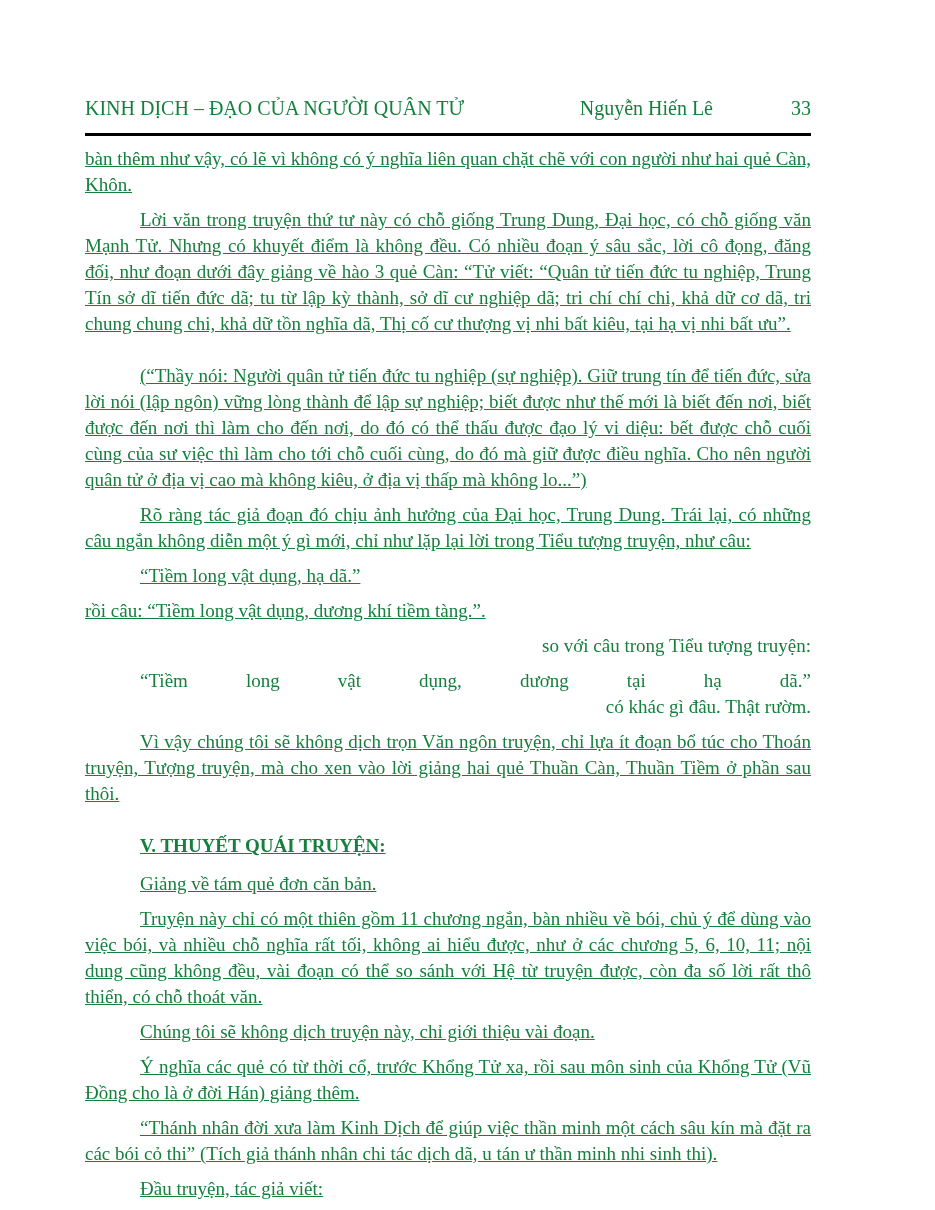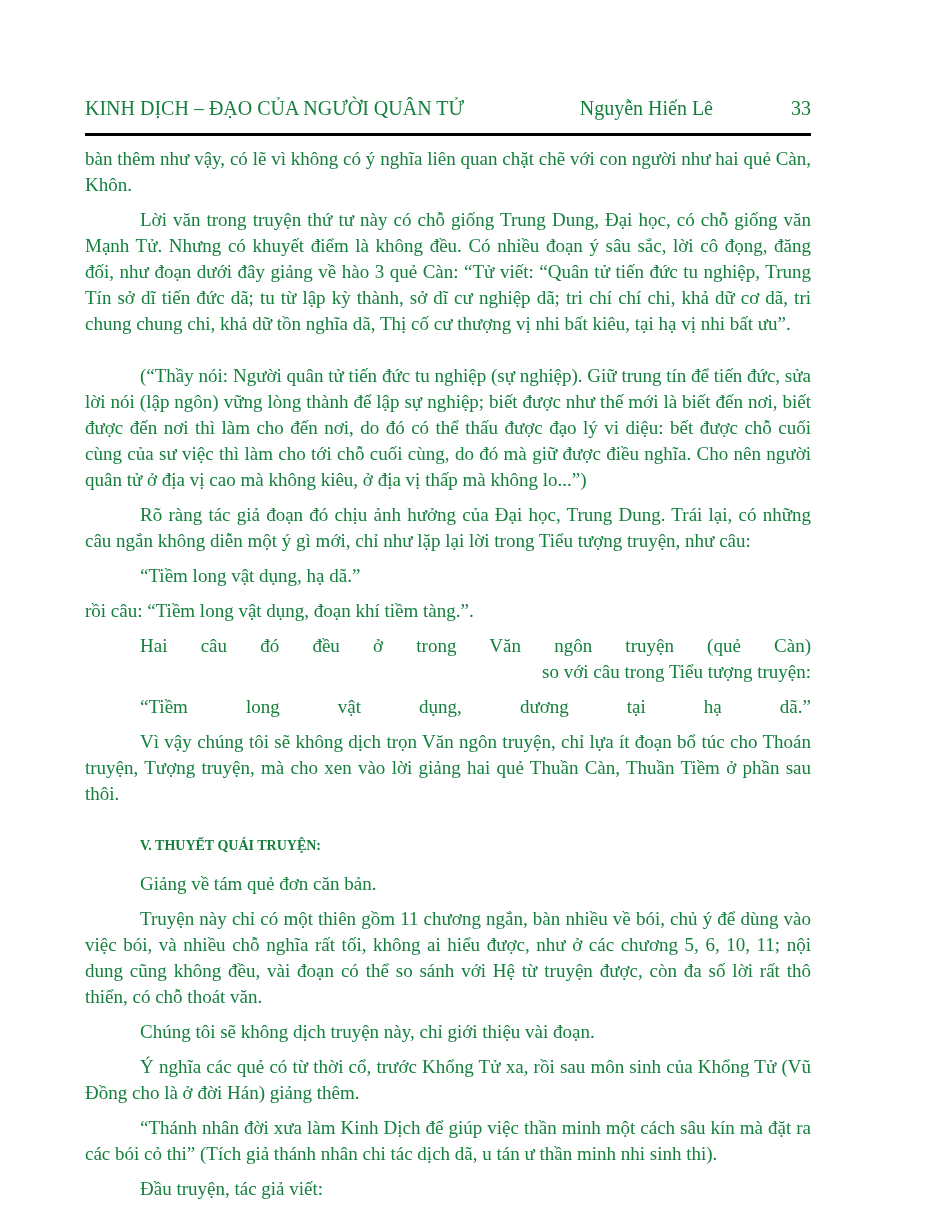--- a/index.html
+++ b/index.html
@@ -28,34 +28,35 @@
   .page-header .author { margin-right: 78px; }
   .page-header .pagenum { }
   .header-rule {
     border: none;
     border-top: 3px solid #000000;
     margin: 13px 0 10px 0;
   }
   .body p {
     margin: 0 0 9px 0;
     text-align: justify;
+    text-decoration: underline;
   }
   .ind { text-indent: 55px; }
   .gap-before { margin-top: 26px !important; }
   .quote-line { text-align: right; }
   .split { margin: 0 0 9px 0; }
   .split .l1 {
     text-align: justify;
     text-align-last: justify;
     text-indent: 55px;
   }
   .split .l2 { text-align: right; }
   .section-heading {
     font-weight: bold;
-    font-size: 14px;
+    font-size: 19px;
     text-indent: 55px;
     text-align: right;
     margin-top: 26px !important;
     margin-bottom: 12px !important;
   }
 </style>
 </head>
 <body>
 
 <div class="page">
@@ -67,27 +68,27 @@
   </div>
 
   <hr class="header-rule">
 
   <div class="body">
     <p>bàn thêm như vậy, có lẽ vì không có ý nghĩa liên quan chặt chẽ với con người như hai quẻ Càn, Khôn.</p>
     <p class="ind">Lời văn trong truyện thứ tư này có chỗ giống Trung Dung, Đại học, có chỗ giống văn Mạnh Tử.  Nhưng có khuyết điểm là không đều. Có nhiều đoạn ý sâu sắc, lời cô đọng, đăng đối, như đoạn dưới đây giảng về hào 3 quẻ Càn: “Tử viết: “Quân tử tiến đức tu nghiệp, Trung Tín sở dĩ tiến đức dã; tu từ lập kỳ thành, sở dĩ cư nghiệp dã; tri chí chí chi, khả dữ cơ dã, tri chung chung chi, khả dữ tồn nghĩa dã, Thị cố cư thượng vị nhi bất kiêu, tại hạ vị nhi bất ưu”.</p>
     <p class="ind gap-before">(“Thầy nói: Người quân tử tiến đức tu nghiệp (sự nghiệp). Giữ trung tín để tiến đức, sửa lời nói (lập ngôn) vững lòng thành để lập sự nghiệp; biết được như thế mới là biết đến nơi, biết được đến nơi thì làm cho đến nơi, do đó có thể thấu được đạo lý vi diệu: bết được chỗ cuối cùng của sư việc thì làm cho tới chỗ cuối cùng, do đó mà giữ được điều nghĩa. Cho nên người quân tử ở địa vị cao mà không kiêu, ở địa vị thấp mà không lo...”)</p>
     <p class="ind">Rõ ràng tác giả đoạn đó chịu ảnh hưởng của Đại học, Trung Dung. Trái lại, có những câu ngắn không diễn một ý gì mới, chỉ như  lặp lại lời trong Tiểu tượng truyện, như câu:</p>
     <p class="ind quote-line">“Tiềm long vật dụng, hạ dã.”</p>
-    <p class="quote-line">rồi câu: “Tiềm long vật dụng, đoạn khí tiềm tàng.”.</p>
+    <p class="quote-line">rồi câu: “Tiềm long vật dụng, dương khí tiềm tàng.”.</p>
     <div class="split">
-      <div class="l1">Hai câu đó đều ở trong Văn ngôn truyện (quẻ Càn)</div>
       <div class="l2">so với câu trong Tiểu tượng truyện:</div>
     </div>
     <div class="split">
       <div class="l1">“Tiềm long vật dụng, dương tại hạ dã.”</div>
+      <div class="l2">có khác gì đâu. Thật rườm.</div>
     </div>
     <p class="ind">Vì vậy chúng tôi sẽ không dịch trọn Văn ngôn truyện, chỉ lựa ít đoạn bổ túc cho Thoán truyện, Tượng truyện, mà cho xen vào lời giảng hai quẻ Thuần Càn, Thuần Tiềm ở phần sau thôi.</p>
     <p class="section-heading">V. THUYẾT QUÁI TRUYỆN:</p>
     <p class="ind">Giảng về tám quẻ đơn căn bản.</p>
     <p class="ind">Truyện này chỉ có một thiên gồm 11 chương ngắn, bàn nhiều về bói, chủ ý để dùng vào việc bói, và nhiều chỗ nghĩa rất tối, không ai hiểu được, như ở các chương 5, 6, 10, 11; nội dung cũng không đều, vài đoạn có thể so sánh với Hệ từ truyện được, còn đa số lời rất thô thiển, có chỗ thoát văn.</p>
     <p class="ind">Chúng tôi sẽ không dịch truyện này, chỉ giới thiệu vài đoạn.</p>
     <p class="ind">Ý nghĩa các quẻ có từ thời cổ, trước Khổng Tử xa, rồi sau môn sinh của Khổng Tử (Vũ Đồng cho là ở đời Hán) giảng thêm.</p>
     <p class="ind">“Thánh nhân đời xưa làm Kinh Dịch để giúp việc thần minh một cách sâu kín mà đặt ra các bói cỏ thi” (Tích giả thánh nhân chi tác dịch dã, u tán ư thần minh nhi sinh thi).</p>
     <p class="ind">Đầu truyện, tác giả viết:</p>
   </div>

